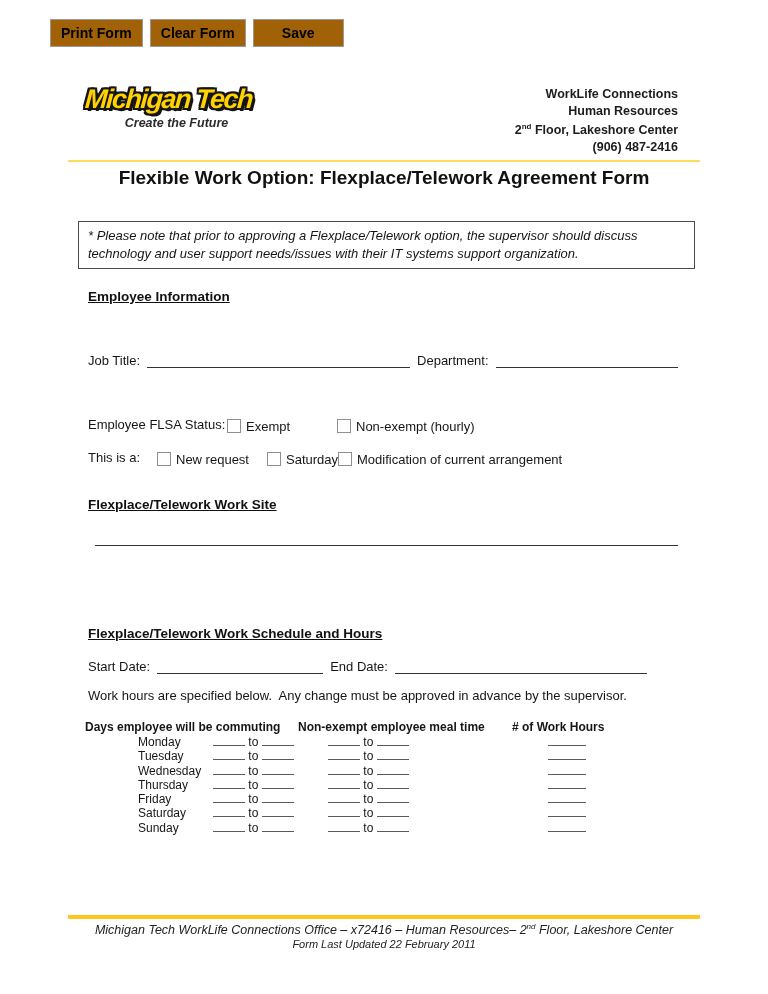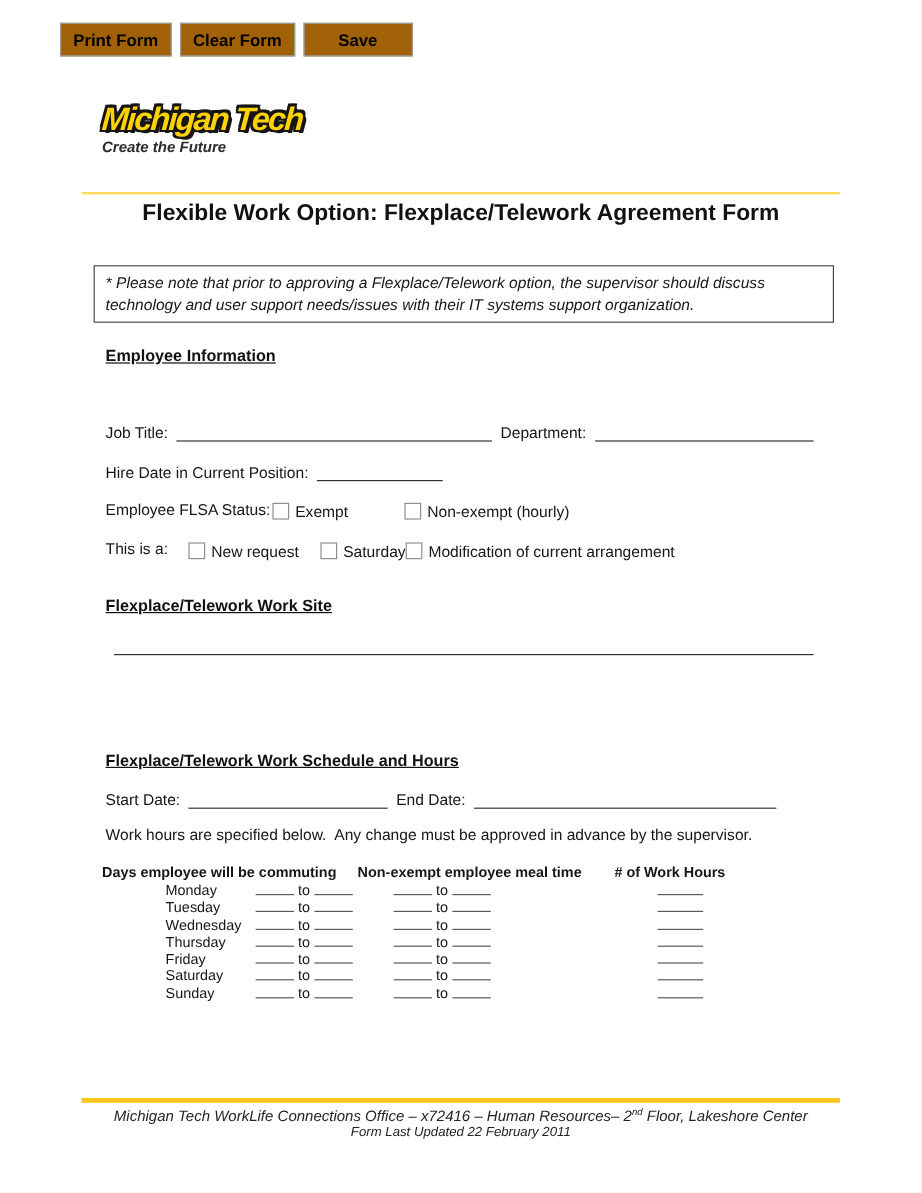--- a/index.html
+++ b/index.html
@@ -21,21 +21,21 @@
   .logo { position:absolute; left:85px; top:84px; width:185px; }
   .logo-text {
     font-style:italic; font-weight:bold; font-size:27px; letter-spacing:-1.5px;
     color:#ffd200; transform:skewX(-4deg); white-space:nowrap;
     text-shadow:
       -2px -2px 0 #151515, 2px -2px 0 #151515, -2px 2px 0 #151515, 2px 2px 0 #151515,
       -2px 0 0 #151515, 2px 0 0 #151515, 0 -2px 0 #151515, 0 2px 0 #151515,
       3px 3px 0 #151515;
   }
   .logo-tagline {
-    text-align:left; font-style:italic; font-weight:bold; font-size:12.5px;
+    text-align:center; font-style:italic; font-weight:bold; font-size:12.5px;
     color:#2b2b2b; margin-top:1px; padding-right:2px;
   }
 
   
   .contact {
     position:absolute; right:90px; top:86px; text-align:right;
     font-weight:bold; font-size:12.5px; line-height:16.5px; color:#1c1c1c;
   }
   .contact sup, .footer sup { font-size:8px; }
 
@@ -107,41 +107,43 @@
     <button class="btn">Print Form</button>
     <button class="btn">Clear Form</button>
     <button class="btn">Save</button>
   </div>
 
   <div class="logo">
     <div class="logo-text">Michigan Tech</div>
     <div class="logo-tagline">Create the Future</div>
   </div>
 
+  <div class="contact">
+    <div>WorkLife Connections</div>
+    <div>Human Resources</div>
+    <div><span>2</span><sup>nd</sup><span> Floor, Lakeshore Center</span></div>
+    <div>(906) 487-2416</div>
+  </div>
 
   <div class="rule-top"></div>
 
   <h1 class="title">Flexible Work Option: Flexplace/Telework Agreement Form</h1>
 
   <div class="note-box">* Please note that prior to approving a Flexplace/Telework option, the supervisor should discuss technology and user support needs/issues with their IT systems support organization.</div>
 
   <h2 class="section-heading" style="top:289px;">Employee Information</h2>
 
 
   <div class="row flex" style="top:351px;">
     <span class="lbl">Job Title:</span>
     <span class="fline ml" style="width:263px;"></span>
     <span class="lbl ml">Department:</span>
     <span class="fline grow ml"></span>
   </div>
 
-  <div class="row flex" style="top:384px;">
-    <span class="lbl">Hire Date in Current Position:</span>
-    <span class="fline ml" style="width:105px;"></span>
-  </div>
 
   <div class="row" style="top:417px;">
     <span class="lbl">Employee FLSA Status:</span>
     <span class="cbg" style="left:139px;">
       <span class="checkbox"></span><span>Exempt</span>
     </span>
     <span class="cbg" style="left:249px;">
       <span class="checkbox"></span><span>Non-exempt (hourly)</span>
     </span>
   </div>

